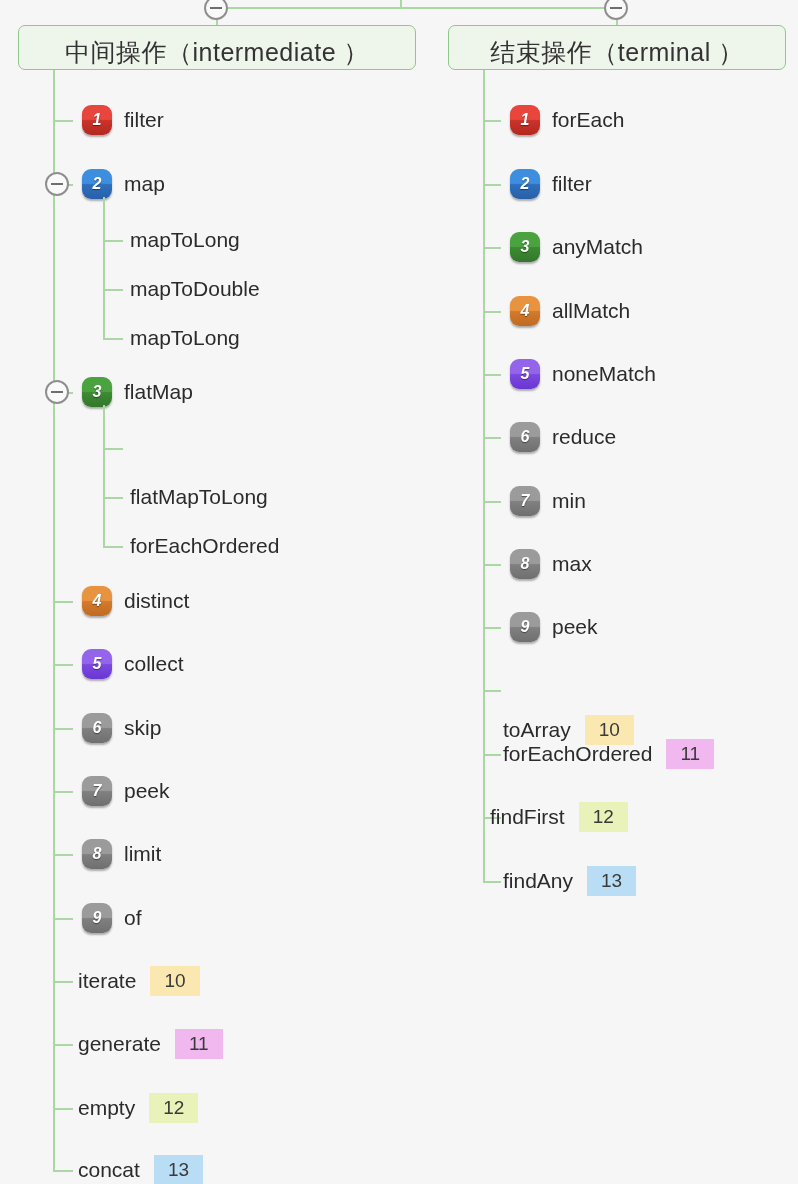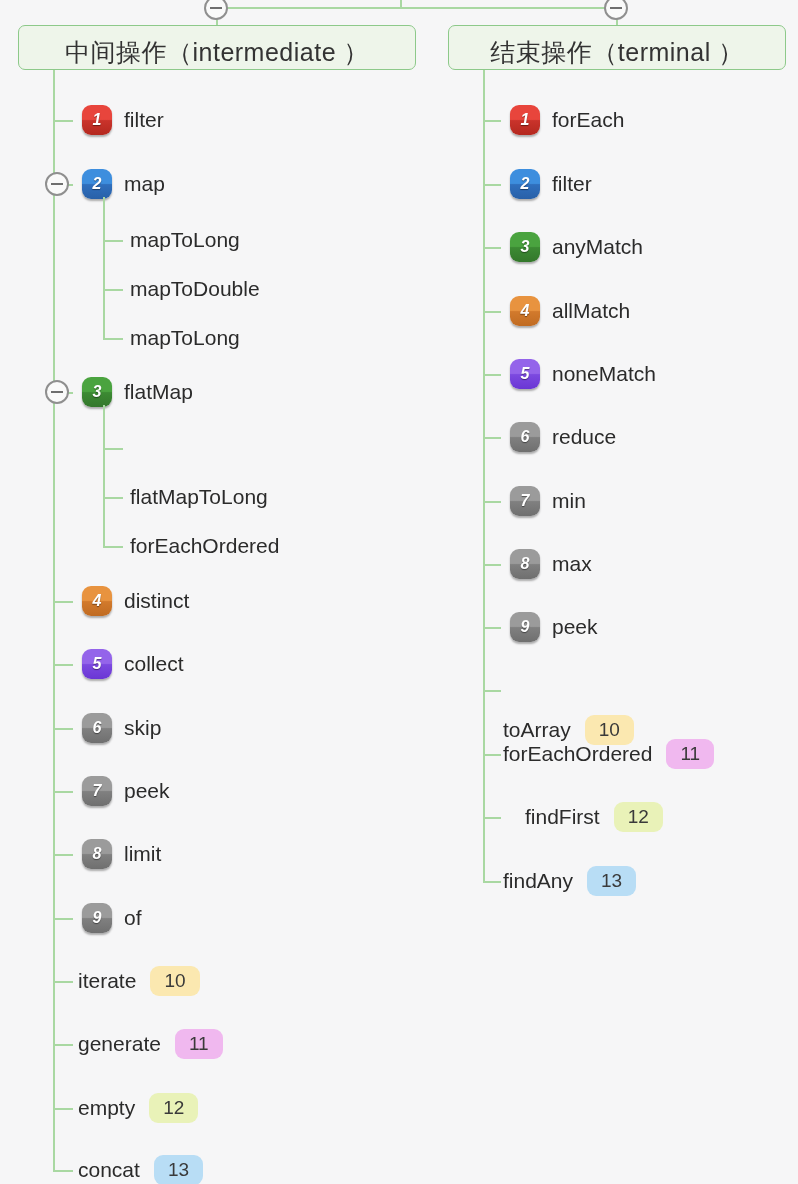--- a/index.html
+++ b/index.html
@@ -51,21 +51,21 @@
   .badge.blue  {background:linear-gradient(#3d8ede 0%,#3d8ede 48%,#2f6fbd 52%,#2860a8 100%);}
   .badge.green {background:linear-gradient(#4aa33f 0%,#4aa33f 48%,#3c8a33 52%,#33772b 100%);}
   .badge.orange{background:linear-gradient(#e8933f 0%,#e8933f 48%,#d27a2c 52%,#c06b22 100%);}
   .badge.purple{background:linear-gradient(#9464ea 0%,#9464ea 48%,#7c49e0 52%,#6a36d4 100%);}
   .badge.gray  {background:linear-gradient(#9b9b9b 0%,#9b9b9b 48%,#808080 52%,#6f6f6f 100%);}
 
   .label{margin-left:12px;color:#2b2b2b;font-size:21px;white-space:nowrap;}
   .label.plain{margin-left:0;}
   .hl{
     display:inline-block;margin-left:14px;padding:4px 14px;
-    font-size:19px;color:#3a3a3a;vertical-align:middle;border-radius:9px;
+    font-size:19px;color:#3a3a3a;vertical-align:middle;
   }
   .hl.c-yellow{background:#fbe8b0;}
   .hl.c-pink  {background:#f0b8ef;}
   .hl.c-lime  {background:#e9f2b8;}
   .hl.c-blue  {background:#b8ddf5;}
 </style>
 </head>
 <body>
 
 <div id="canvas">
@@ -236,21 +236,21 @@
   <div class="node" style="left:503px;top:673px;margin-top:40px;">
     <span class="label plain">toArray</span>
     <span class="hl c-yellow">10</span>
   </div>
   <div class="conn" style="left:483px;top:754px;width:18px;"></div>
   <div class="node" style="left:503px;top:737px;">
     <span class="label plain">forEachOrdered</span>
     <span class="hl c-pink">11</span>
   </div>
   <div class="conn" style="left:483px;top:817px;width:18px;"></div>
-  <div class="node" style="left:525px;top:800px;text-align:center;">
+  <div class="node" style="left:490px;top:800px;text-align:center;">
     <span class="label plain">findFirst</span>
     <span class="hl c-lime">12</span>
   </div>
   <div class="conn" style="left:483px;top:881px;width:18px;"></div>
   <div class="node" style="left:503px;top:864px;">
     <span class="label plain">findAny</span>
     <span class="hl c-blue">13</span>
   </div>
 
 </div>

